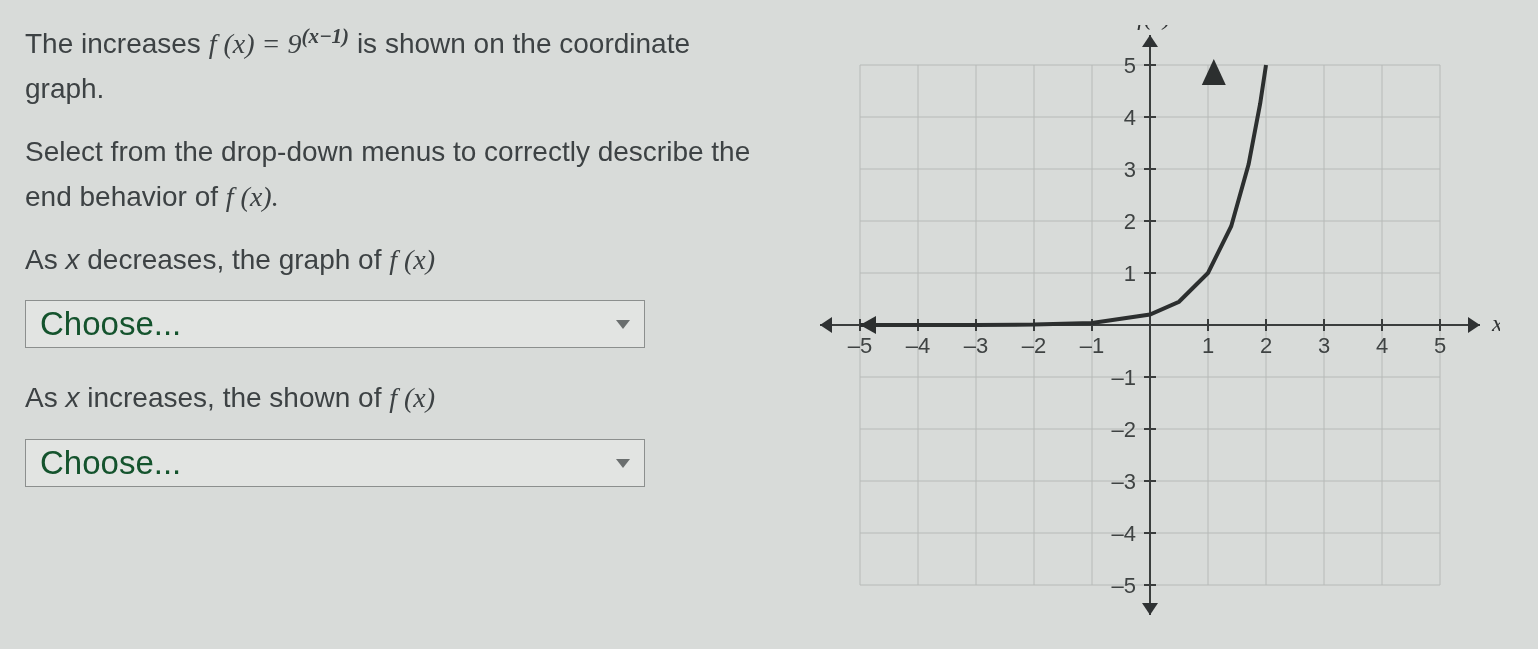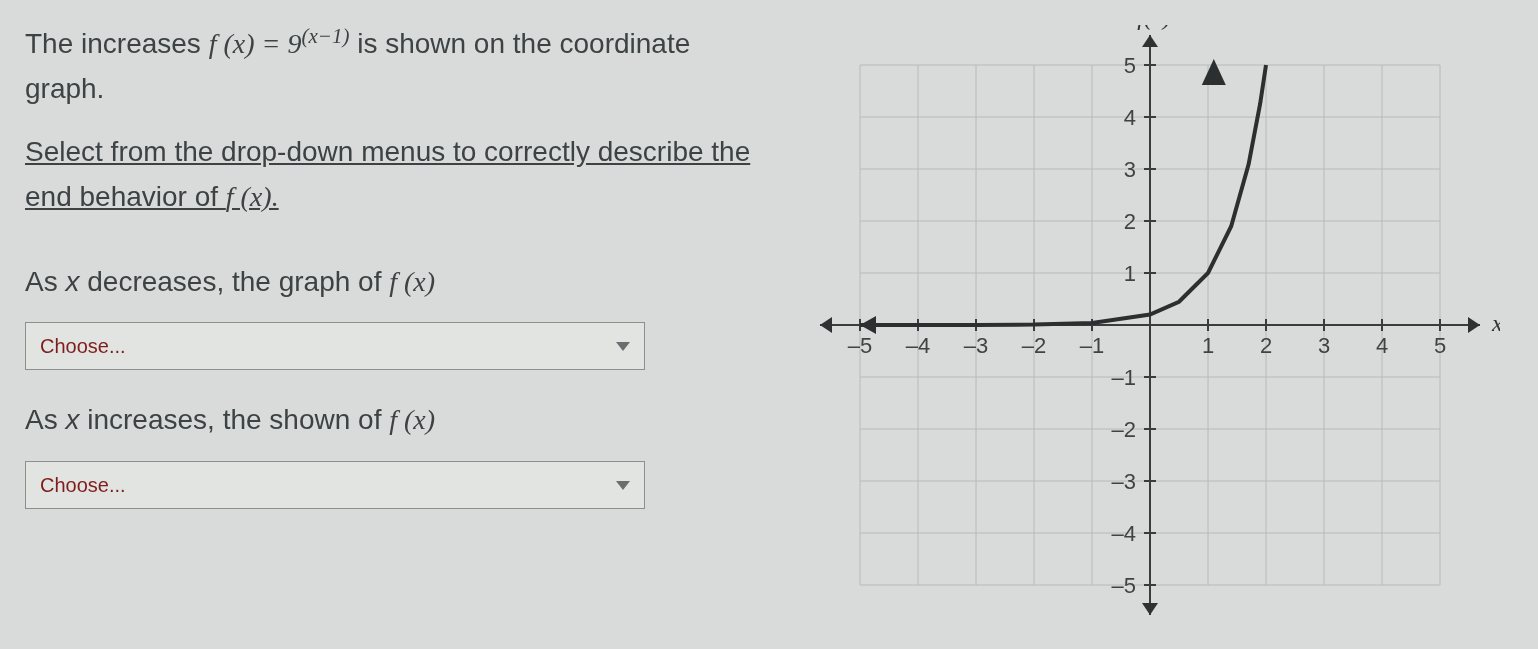--- a/index.html
+++ b/index.html
@@ -26,34 +26,34 @@
       position: relative;
       padding-top: 20px;
     }
     .prompt-line {
       font-size: 28px;
       line-height: 1.6;
       color: #3d4244;
       margin-bottom: 18px;
     }
     .math-fn { font-style: italic; font-family: 'Times New Roman', serif; }
-    .sup { vertical-align: super; font-size: 0.75em; }
+    .sup { vertical-align: super; font-size: 0.75em; font-weight: bold; }
     .dropdown {
       width: 620px;
       height: 48px;
       border: 1px solid #8c8f8e;
       background: #e2e4e2;
       display: flex;
       align-items: center;
       justify-content: space-between;
       padding: 4px 14px;
       margin: 14px 0 28px 0;
       cursor: pointer;
-      color: #7f1d1d;
-      font-size: 20px;
+      color: #14532d;
+      font-size: 33px;
     }
     .chev { width: 0; height: 0; border-left: 7px solid transparent; border-right: 7px solid transparent; border-top: 9px solid #6a6e6e; }
     .italic-x { font-style: italic; }
 
     
     .graph-wrap {
       position: absolute;
       left: 0;
       top: 25px;
       width: 700px;
@@ -72,21 +72,21 @@
 
 <div class="content-area">
   <div class="text-column">
 
     <p class="prompt-line">
       <span>The increases </span>
       <span class="math-fn">f (x) = 9</span><span class="math-fn sup">(x−1)</span>
       <span> is shown on the coordinate graph.</span>
     </p>
 
-    <p class="prompt-line" style="margin-bottom:40px;text-decoration:underline;">
+    <p class="prompt-line" style="margin-bottom:18px;">
       <span>Select from the drop-down menus to correctly describe the end behavior of </span>
       <span class="math-fn">f (x).</span>
     </p>
 
     <p class="prompt-line">
       <span>As </span><span class="italic-x">x</span><span> decreases, the graph of </span><span class="math-fn">f (x)</span>
     </p>
 
     <div class="dropdown">
       <span>Choose...</span>

